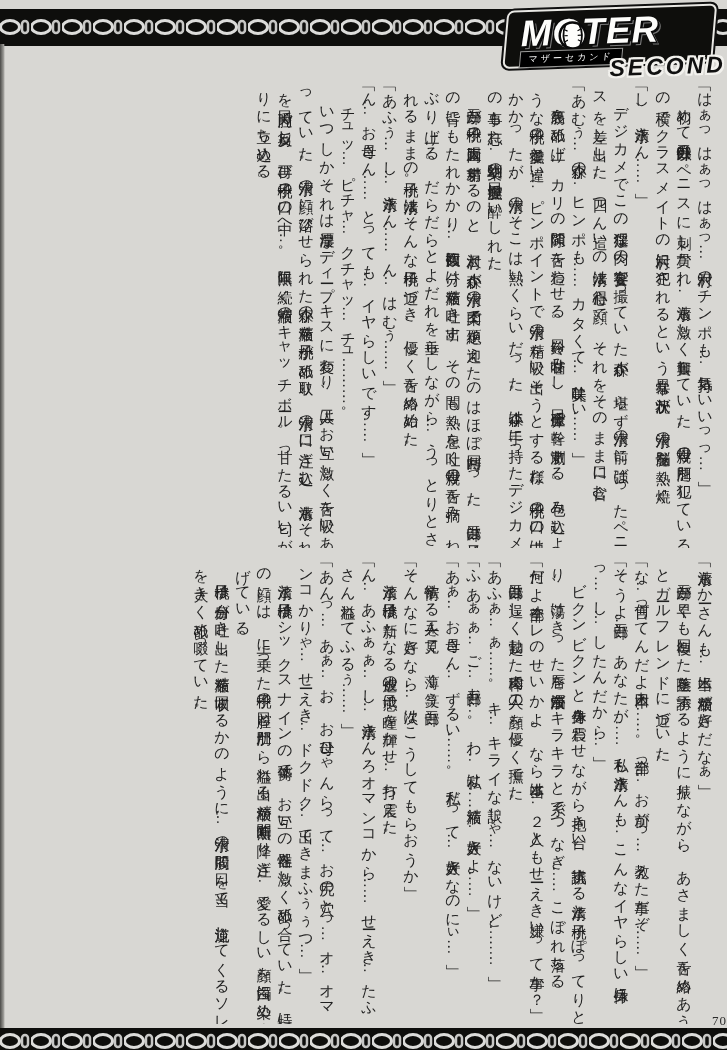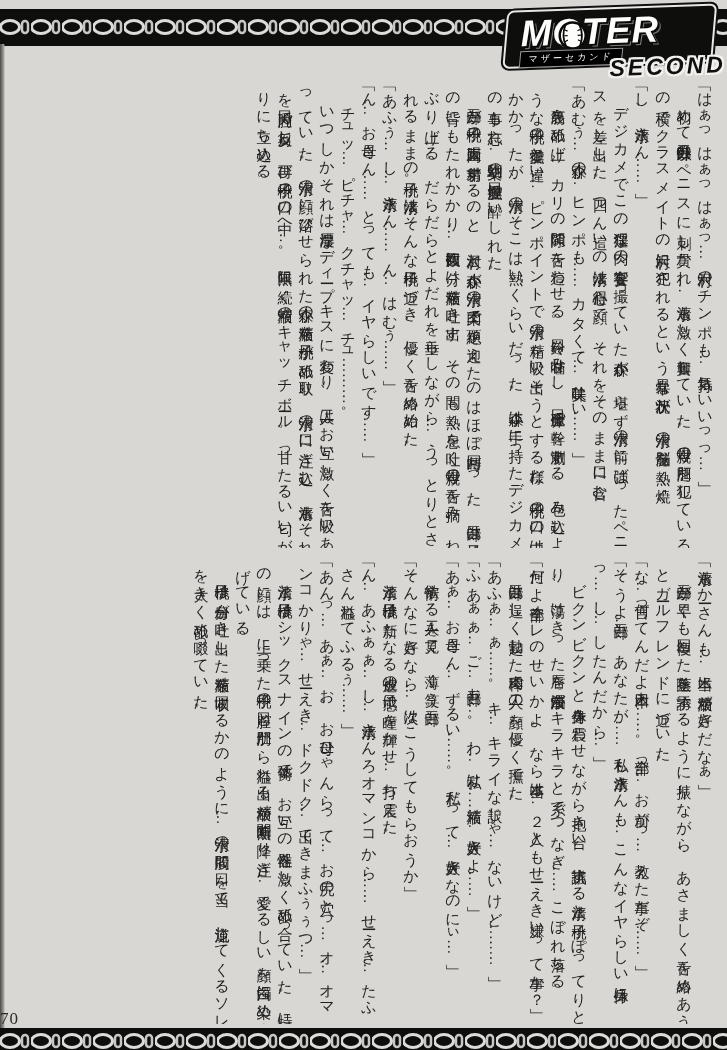--- a/index.html
+++ b/index.html
@@ -36,22 +36,22 @@
     position:absolute;left:80px;right:12px;height:466px;
     writing-mode:vertical-rl;text-orientation:mixed;overflow:hidden;
     font-size:15px;line-height:21px;letter-spacing:0.6px;color:#1f1f1f;
     text-align:start;
   }
   #block1{top:82px;}
   #block2{top:558px;}
   .para{margin:0;padding:0;}
   .indent{text-indent:15px;}
 
-  .page-number{position:absolute;bottom:21px;left:0;right:0;text-align:left;
-    font-size:17px;color:#2b2b2b;letter-spacing:1px;}
+  .page-number{position:absolute;bottom:21px;left:0;right:0;text-align:right;
+    font-size:13px;color:#2b2b2b;letter-spacing:1px;}
 </style>
 </head>
 <body>
 
 <div class="chain-bar top">
   <svg width="727" height="37">
     <defs>
       <pattern id="chainlinks1" width="31" height="37" patternUnits="userSpaceOnUse">
         <ellipse cx="10" cy="18" rx="9.5" ry="6.5" fill="none" stroke="#dcdcda" stroke-width="3"></ellipse>
         <rect x="22" y="12" width="6" height="12" rx="3" fill="none" stroke="#c7c7c5" stroke-width="2.5"></rect>

